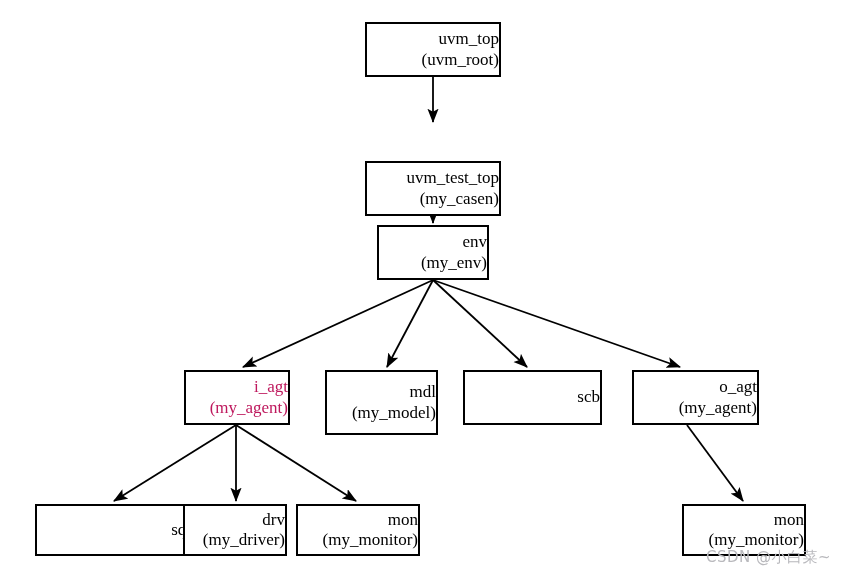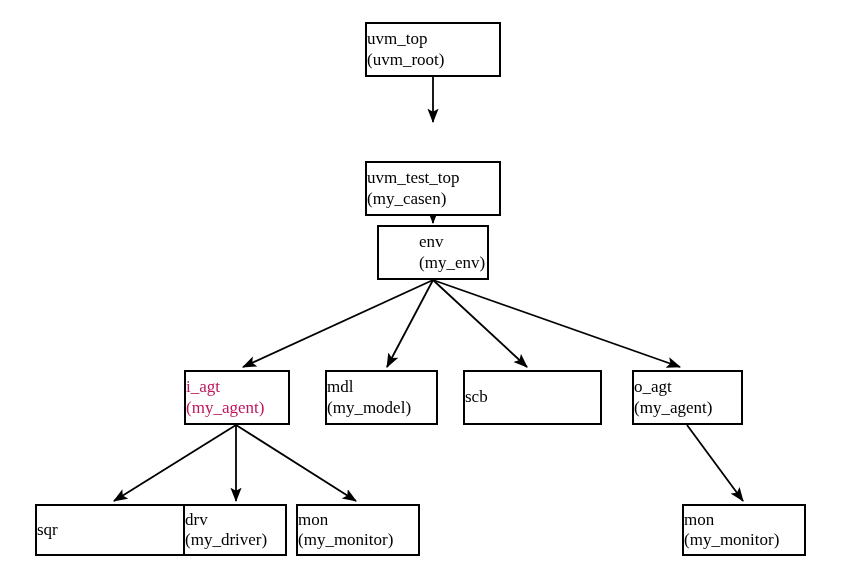--- a/index.html
+++ b/index.html
@@ -26,21 +26,21 @@
     height: 572px;
     pointer-events: none;
   }
   .node {
     position: absolute;
     box-sizing: border-box;
     background: #ffffff;
     border: 2px solid #000000;
     display: flex;
     flex-direction: column;
-    align-items: flex-start;
+    align-items: flex-end;
     justify-content: center;
     line-height: 1.18;
     color: #000000;
     font-size: 17px;
     white-space: nowrap;
     z-index: 2;
   }
   .node .name,
   .node .type {
     display: block;
@@ -92,42 +92,43 @@
         <span class="type">(my_casen)</span>
       </div>
       <div class="node" style="left: 377px; top: 225px; width: 112px; height: 55px; border-color: rgb(0, 0, 0); color: rgb(0, 0, 0); padding-left: 40px;">
         <span class="name">env</span>
         <span class="type">(my_env)</span>
       </div>
       <div class="node" style="left: 184px; top: 370px; width: 106px; height: 55px; border-color: rgb(0, 0, 0); color: #be185d;">
         <span class="name">i_agt</span>
         <span class="type">(my_agent)</span>
       </div>
-      <div class="node" style="left: 325px; top: 370px; width: 113px; height: 55px; border-color: rgb(0, 0, 0); color: rgb(0, 0, 0);">
+      <div class="node" style="left: 325px; top: 370px; width: 113px; height: 65px; border-color: rgb(0, 0, 0); color: rgb(0, 0, 0);">
         <span class="name">mdl</span>
         <span class="type">(my_model)</span>
       </div>
       <div class="node" style="left: 463px; top: 370px; width: 139px; height: 55px; border-color: rgb(0, 0, 0); color: rgb(0, 0, 0);">
         <span class="name">scb</span>
       </div>
-      <div class="node" style="left: 632px; top: 370px; width: 111px; height: 55px; border-color: rgb(0, 0, 0); color: rgb(0, 0, 0);">
+      <div class="node" style="left: 632px; top: 370px; width: 127px; height: 55px; border-color: rgb(0, 0, 0); color: rgb(0, 0, 0);">
         <span class="name">o_agt</span>
         <span class="type">(my_agent)</span>
       </div>
       <div class="node" style="left: 35px; top: 504px; width: 159px; height: 52px; border-color: rgb(0, 0, 0); color: rgb(0, 0, 0);">
         <span class="name">sqr</span>
       </div>
       <div class="node" style="left: 183px; top: 504px; width: 104px; height: 52px; border-color: rgb(0, 0, 0); color: rgb(0, 0, 0);">
         <span class="name">drv</span>
         <span class="type">(my_driver)</span>
       </div>
       <div class="node" style="left: 296px; top: 504px; width: 124px; height: 52px; border-color: rgb(0, 0, 0); color: rgb(0, 0, 0);">
         <span class="name">mon</span>
         <span class="type">(my_monitor)</span>
       </div>
       <div class="node" style="left: 682px; top: 504px; width: 124px; height: 52px; border-color: rgb(0, 0, 0); color: rgb(0, 0, 0);">
         <span class="name">mon</span>
         <span class="type">(my_monitor)</span>
       </div>
     </div>
 
+  <div class="watermark" style="left: 706px; top: 548px; color: rgb(185, 185, 189);">CSDN @小白菜~</div>
 
 </div>
 
 </body></html>

